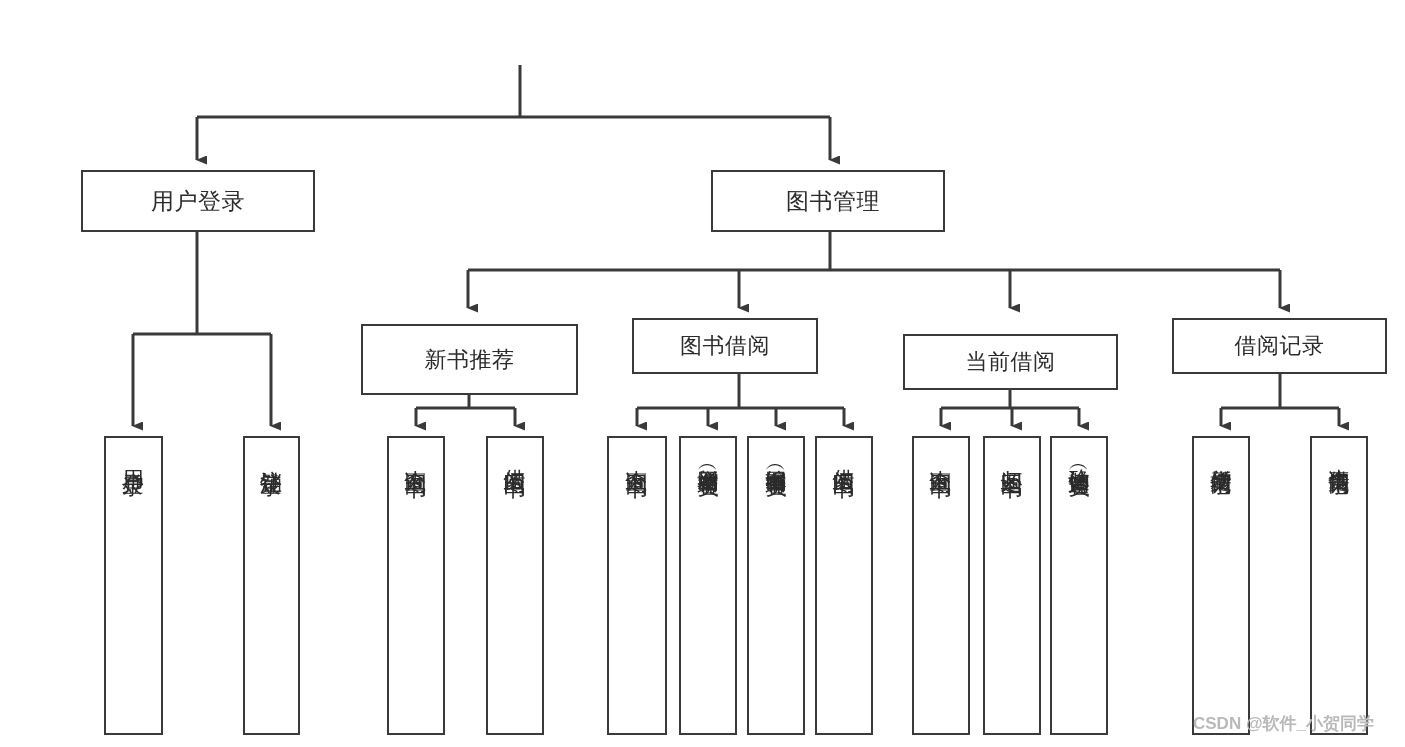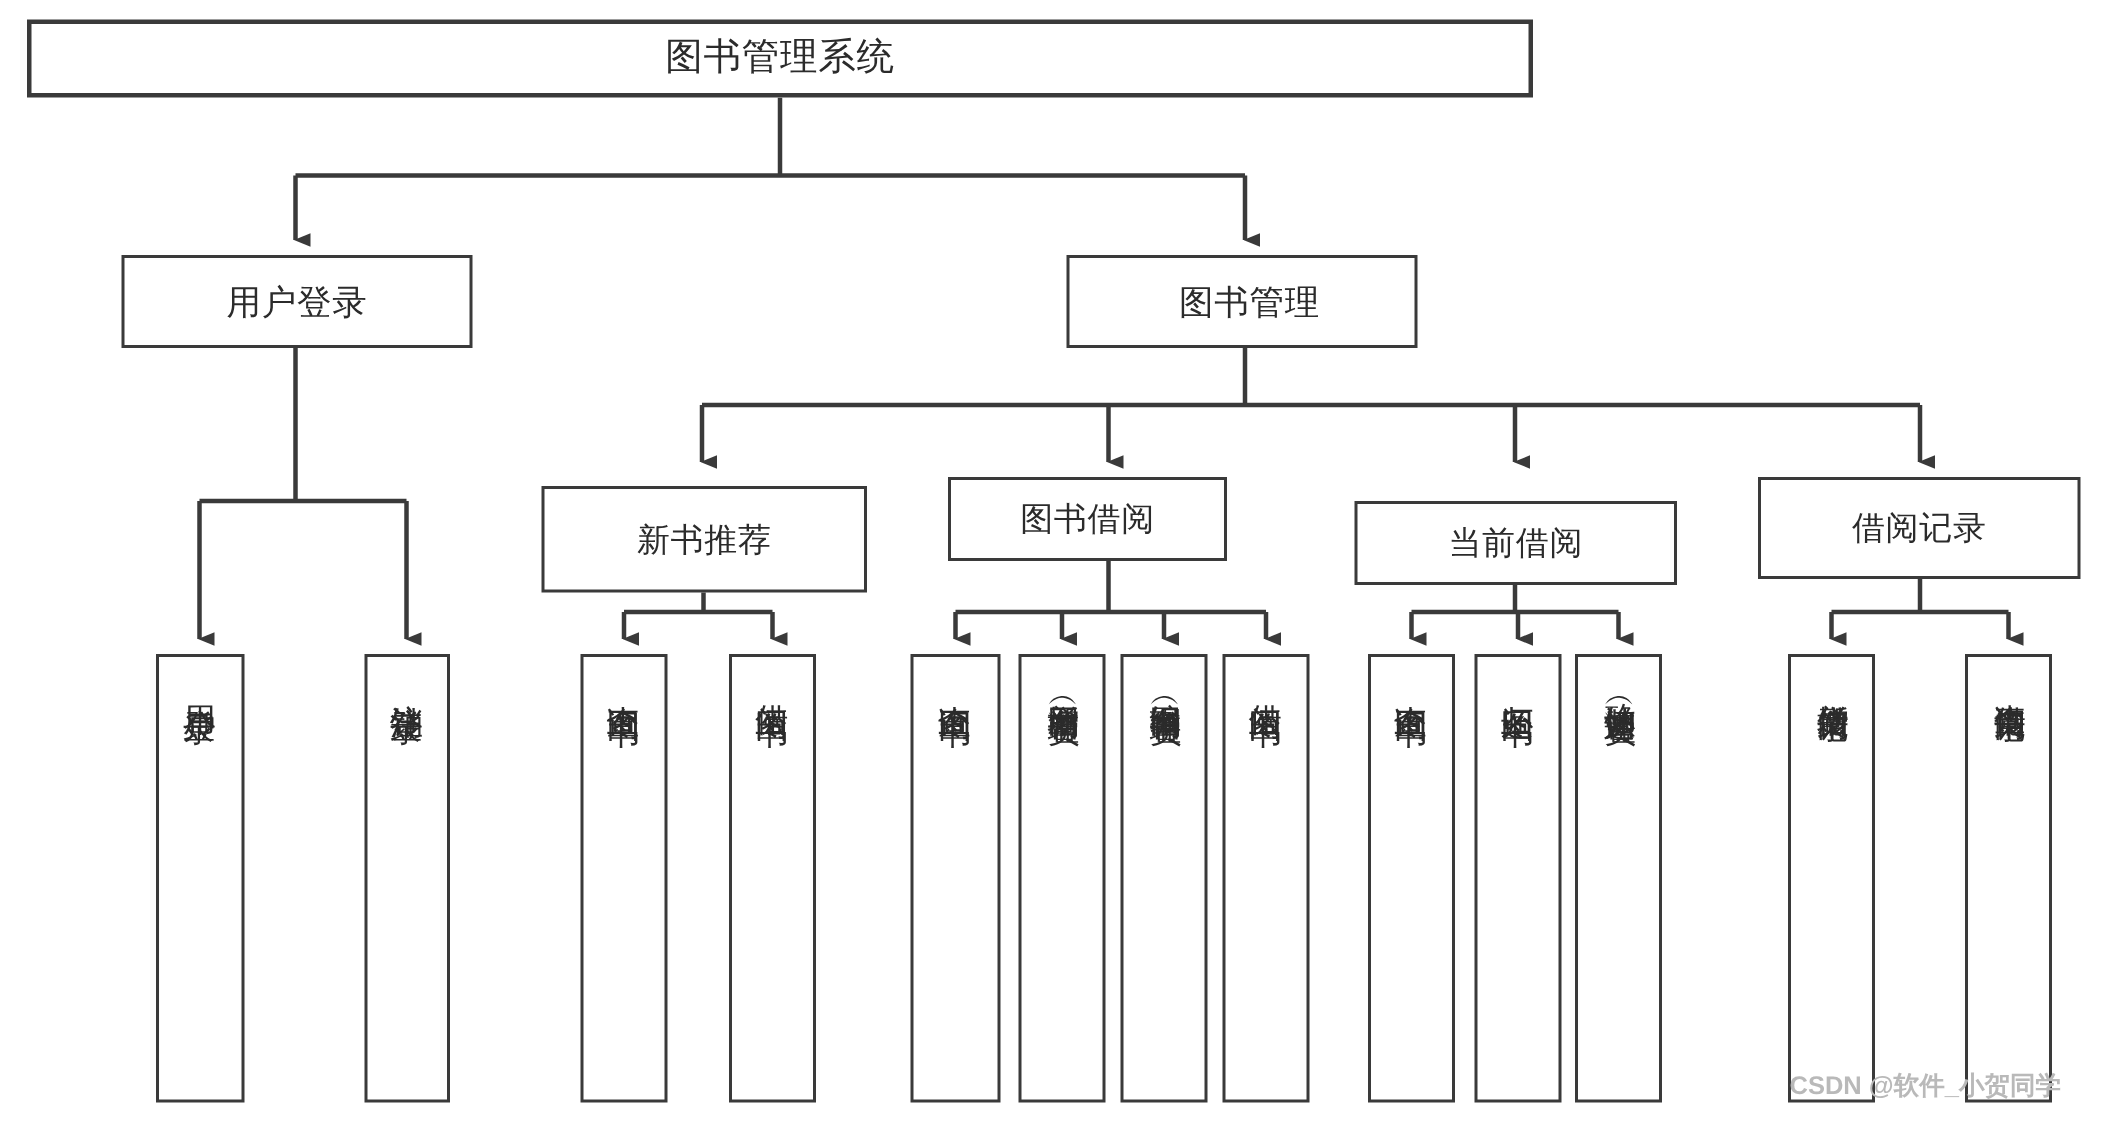--- a/index.html
+++ b/index.html
@@ -124,44 +124,41 @@
       <line x1="1012" y1="408" x2="1012" y2="426" marker-end="url(#arrowhead)"></line>
       <line x1="1079" y1="408" x2="1079" y2="426" marker-end="url(#arrowhead)"></line>
 
       <line x1="1280" y1="374" x2="1280" y2="408"></line>
       <line x1="1221" y1="408" x2="1339" y2="408"></line>
       <line x1="1221" y1="408" x2="1221" y2="426" marker-end="url(#arrowhead)"></line>
       <line x1="1339" y1="408" x2="1339" y2="426" marker-end="url(#arrowhead)"></line>
     </g>
   </svg>
 
-  <div class="node root" id="node-root" style="left: 18px; top: 13px; width: 1004px; height: 52px;">
-    <span class="label">图书管理系统</span>
-  </div>
 
   <div id="level2-nodes">
       <div class="node l2" style="left: 81px; top: 170px; width: 234px; height: 62px;">
         <span class="label">用户登录</span>
       </div>
       <div class="node l2" style="left: 711px; top: 170px; width: 234px; height: 62px; padding-left: 10px;">
         <span class="label">图书管理</span>
       </div>
     </div>
 
   <div id="level3-nodes">
       <div class="node l3" style="left: 361px; top: 324px; width: 217px; height: 71px;">
         <span class="label">新书推荐</span>
       </div>
       <div class="node l3" style="left: 632px; top: 318px; width: 186px; height: 56px;">
         <span class="label">图书借阅</span>
       </div>
       <div class="node l3" style="left: 903px; top: 334px; width: 215px; height: 56px;">
         <span class="label">当前借阅</span>
       </div>
-      <div class="node l3" style="left: 1172px; top: 318px; width: 215px; height: 68px; align-items: center;">
+      <div class="node l3" style="left: 1172px; top: 318px; width: 215px; height: 56px; align-items: center;">
         <span class="label">借阅记录</span>
       </div>
     </div>
 
   <div id="leaf-nodes">
       <div class="node leaf" style="left: 104px; top: 436px; width: 59px; height: 299px;">
         <span class="label">用户登录</span>
       </div>
       <div class="node leaf" style="left: 243px; top: 436px; width: 57px; height: 299px;">
         <span class="label">注销登录</span>

